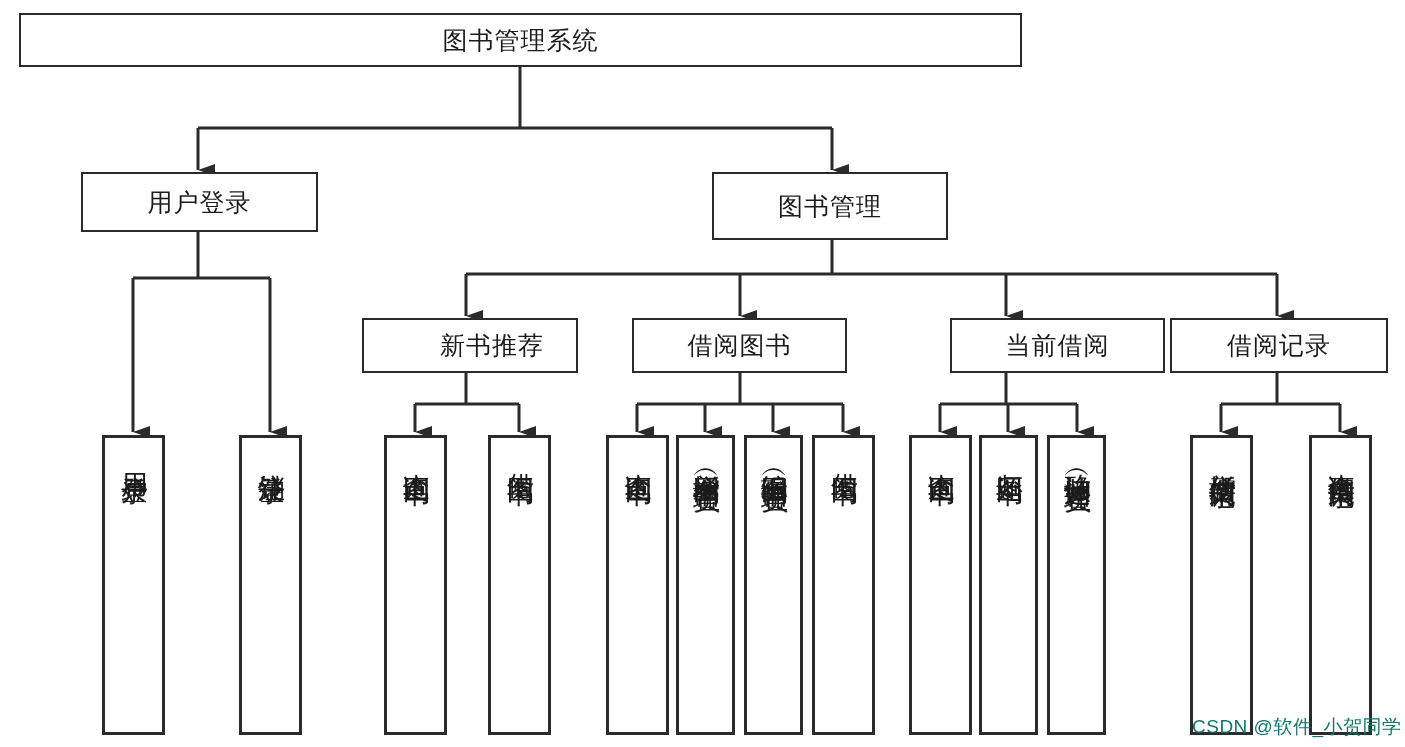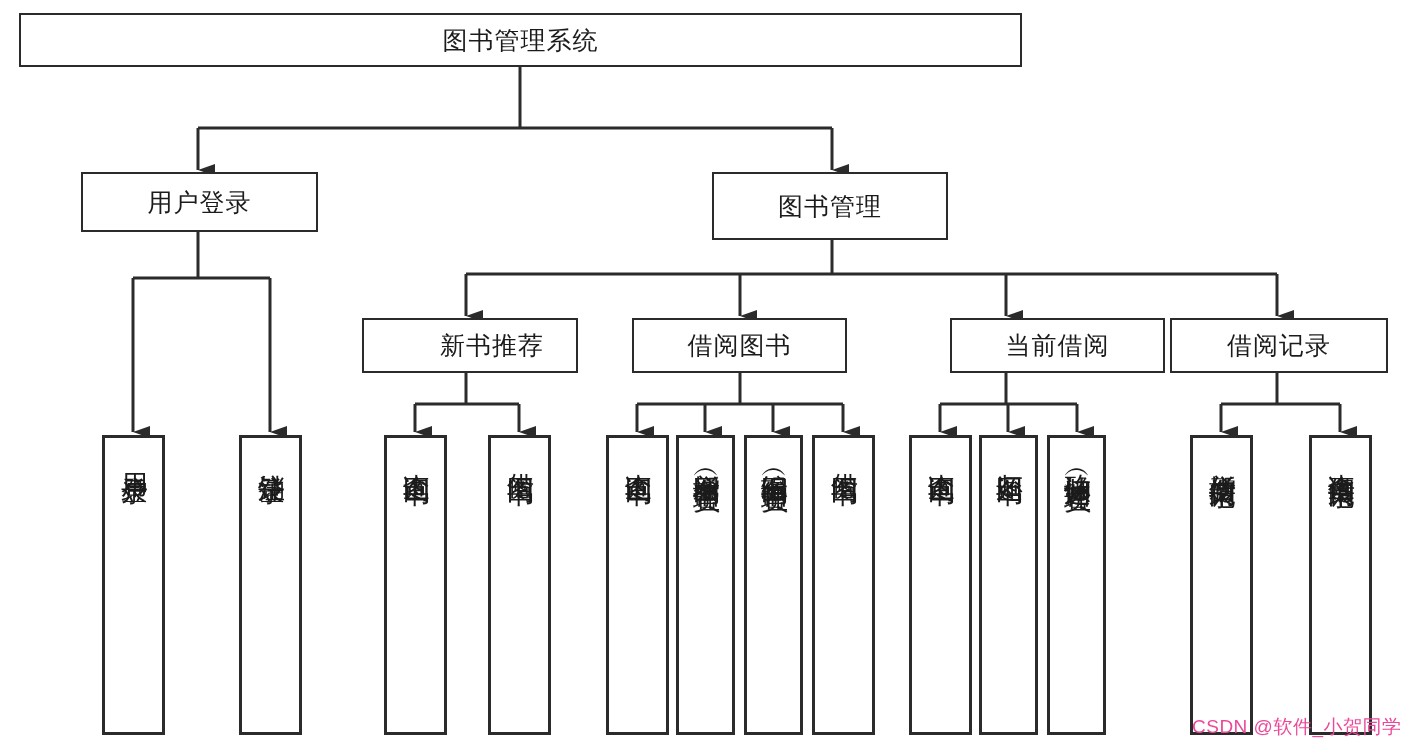--- a/index.html
+++ b/index.html
@@ -38,21 +38,21 @@
     font-size:27px;
     line-height:1.18;
     letter-spacing:2px;
     white-space:nowrap;
     color:#1b1b1b;
   }
   .watermark{
     position:absolute;
     left:1192px;top:714px;
     font-size:19px;
-    color:#ec4899;
+    color:#0f766e;
     white-space:nowrap;
     letter-spacing:0.5px;
   }
 </style>
 </head>
 <body>
 
 <div id="canvas">
 
   <svg class="wires" viewBox="0 0 1405 747">

